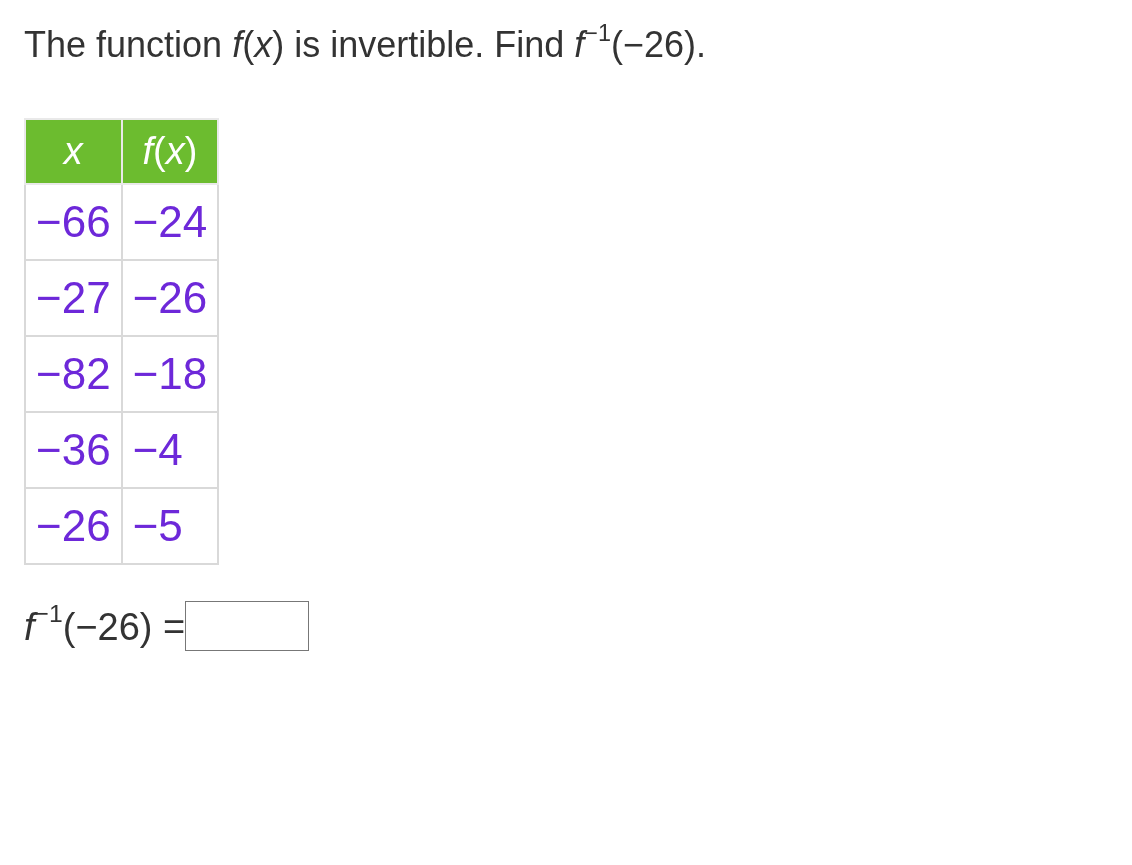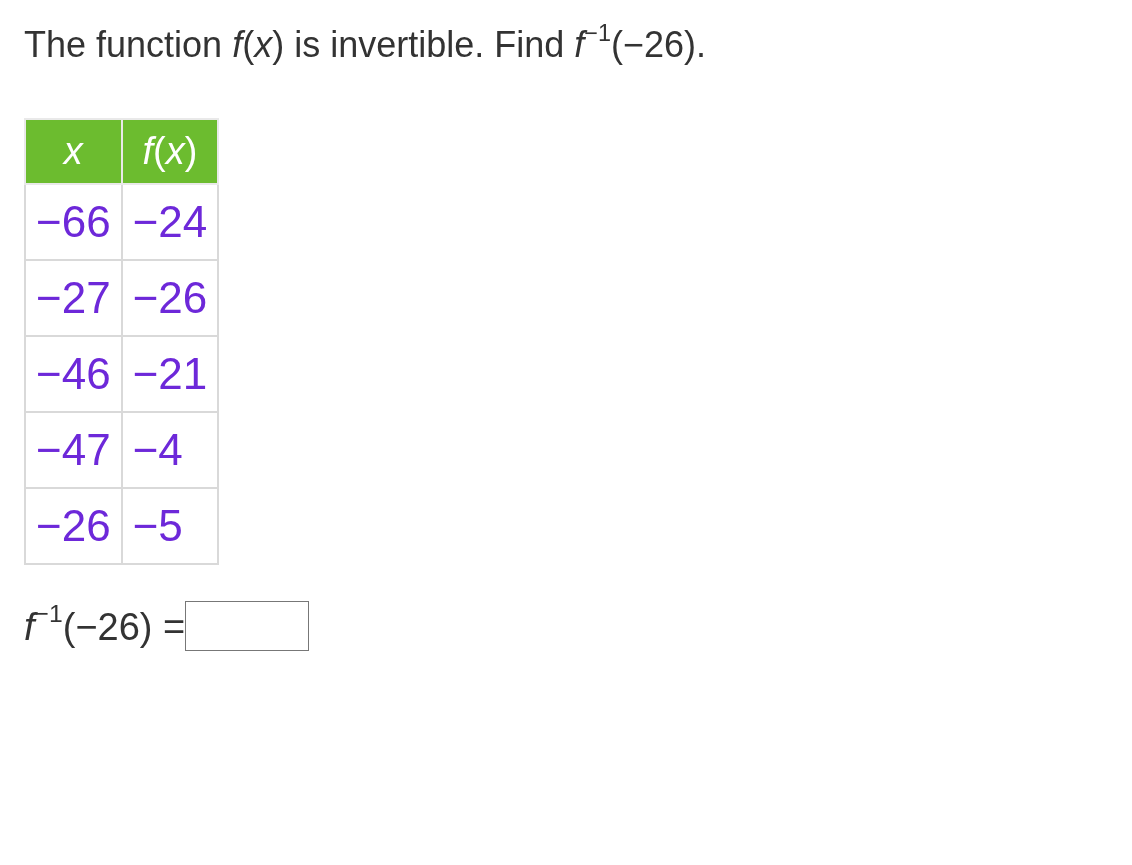--- a/index.html
+++ b/index.html
@@ -76,25 +76,25 @@
   <tbody>
     <tr>
       <td>−66</td>
       <td>−24</td>
     </tr>
     <tr>
       <td>−27</td>
       <td>−26</td>
     </tr>
     <tr>
-      <td>−46</td>
-      <td>−21</td>
+      <td>−82</td>
+      <td>−18</td>
     </tr>
     <tr>
-      <td>−47</td>
+      <td>−36</td>
       <td>−4</td>
     </tr>
     <tr>
       <td>−26</td>
       <td>−5</td>
     </tr>
   </tbody>
 </table>
 
 <div class="answer-line">

